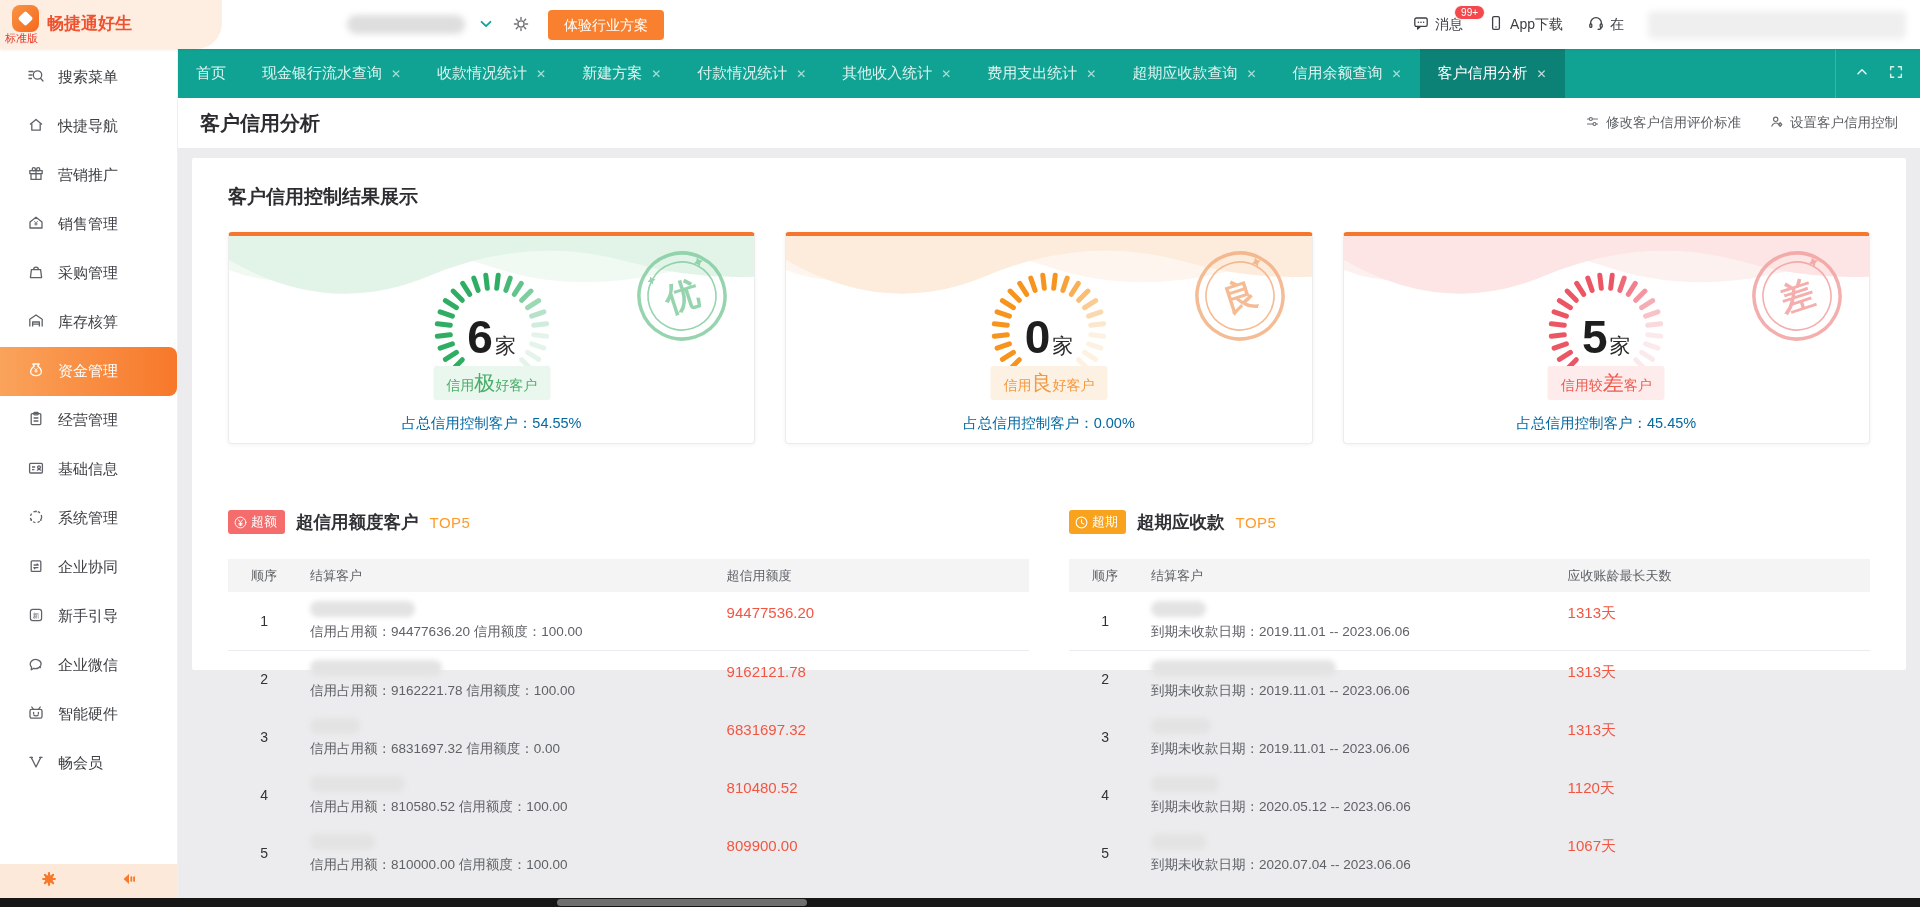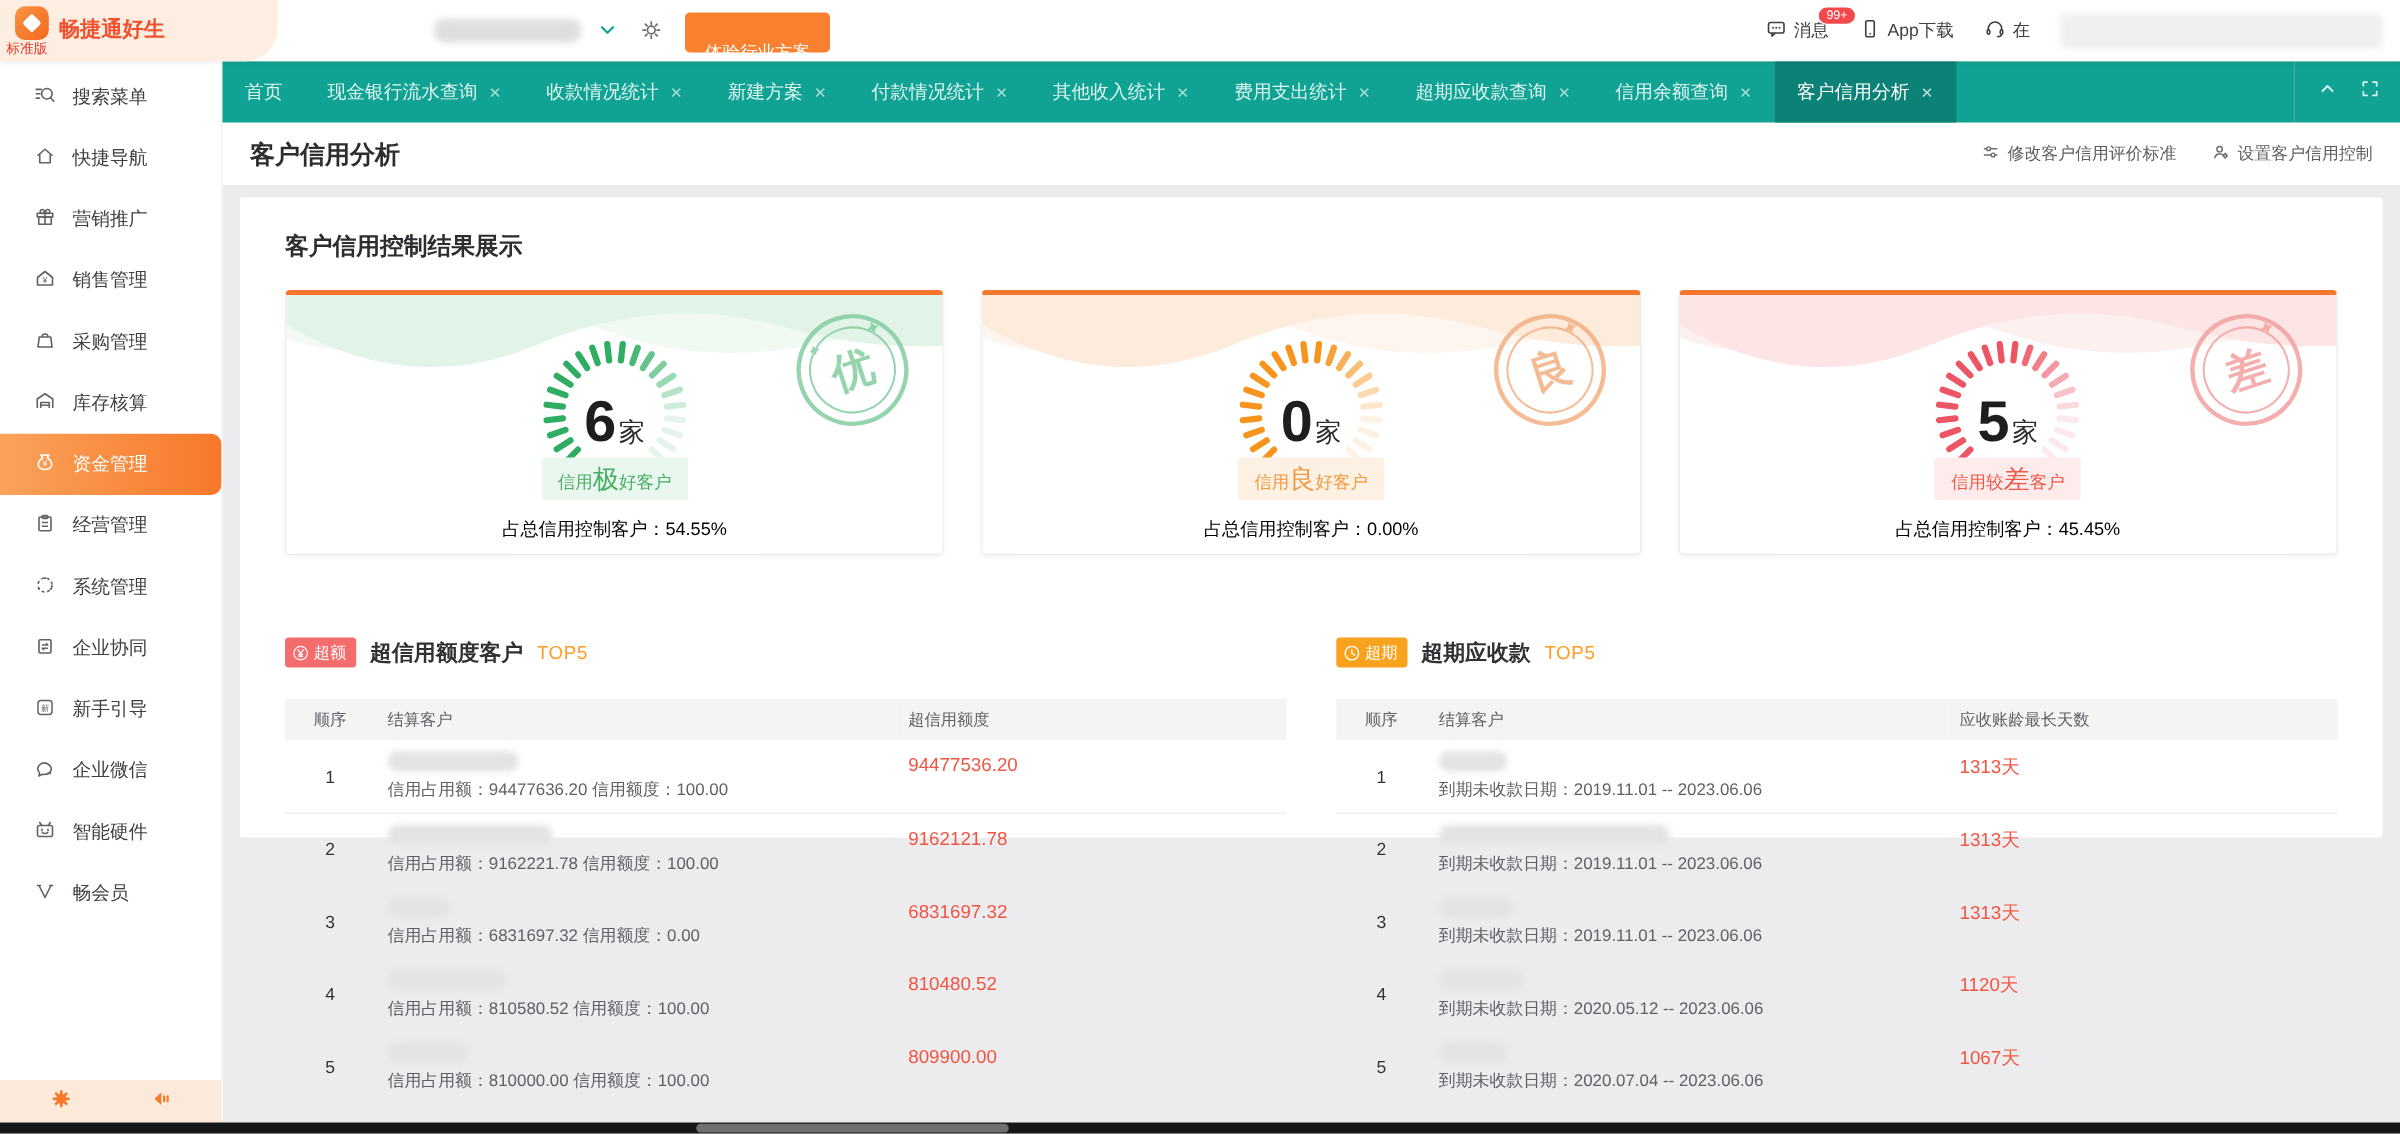--- a/index.html
+++ b/index.html
@@ -15,21 +15,21 @@
   .brand-logo { position:absolute; left:12px; top:5px; width:27px; height:27px; border-radius:8px;
     background:linear-gradient(135deg,#fa9444,#f4691e); }
   .brand-logo::after { content:""; position:absolute; left:8px; top:8px; width:11px; height:11px;
     background:#fff; transform:rotate(45deg); border-radius:2px; }
   .brand-name { position:absolute; left:47px; top:12px; font-size:17px; font-weight:bold; color:#f0512e; }
   .brand-edition { position:absolute; left:5px; top:31px; font-size:11px; color:#e23c2b; }
   .company-blur { position:absolute; left:347px; top:15px; width:118px; height:19px; border-radius:9px;
     background:#dedede; filter:blur(3px); }
   .hdr-chev { position:absolute; left:478px; top:16px; color:#10a393; }
   .hdr-gear { position:absolute; left:512px; top:15px; color:#6b6f73; cursor:pointer; }
-  .trial-btn { position:absolute; left:548px; top:10px; height:30px; padding:16px 16px; border:none;
+  .trial-btn { position:absolute; left:548px; top:10px; height:30px; padding:0 16px; border:none;
     background:#f8802e; color:#fff; font-size:14px; border-radius:4px; line-height:30px; cursor:pointer; }
   .hdr-right { position:absolute; right:14px; top:0; height:49px; display:flex; align-items:center; gap:24px; }
   .hdr-item { position:relative; display:flex; align-items:center; gap:5px; font-size:14px; color:#3d4043; cursor:pointer; }
   .num-badge { position:absolute; top:-9px; right:-22px; background:#f5484d; color:#fff; font-size:10px;
     padding:1px 6px; border-radius:9px; border:1px solid #fff; }
   .user-blur { width:258px; height:28px; background:#efefef; border-radius:5px; filter:blur(3px); }
 
   
   .sidebar { position:absolute; left:0; top:49px; width:178px; bottom:9px; background:#fff; z-index:20;
     border-right:1px solid #f0f0f0; }
@@ -76,21 +76,21 @@
   .card.t-orange { --badgebg:#fdf1e3; --badgetx:#f3993f; --seal:#f3b083; --w1:#fdecdb; --w2:#fef6ee; }
   .card.t-red    { --badgebg:#fdeceb; --badgetx:#ee5a4e; --seal:#f1a19f; --w1:#fce5e4; --w2:#fdf1f0; }
   .waves { position:absolute; left:0; top:0; right:0; height:66px; }
   .gauge { position:absolute; top:34px; left:50%; transform:translateX(-50%); }
   .count-wrap { position:absolute; top:74px; left:0; right:0; text-align:center; }
   .count { font-size:46px; font-weight:bold; color:#1e1e1e; }
   .unit { font-size:21px; color:#2b2b2b; margin-left:2px; }
   .cbadge { position:absolute; top:130px; left:50%; transform:translateX(-50%); white-space:nowrap;
     background:var(--badgebg); color:var(--badgetx); padding:3px 13px; border-radius:3px; font-size:14px; }
   .cbadge .big { font-size:21px; }
-  .cstat { position:absolute; top:178px; left:0; right:0; text-align:center; font-size:14.5px; color:#000000; }
+  .cstat { position:absolute; top:178px; left:0; right:0; text-align:center; font-size:14.5px; color:#0369a1; }
   .seal { position:absolute; top:12px; right:24px; color:var(--seal); opacity:.85; }
   .seal text { font-weight:bold; }
 
   
   .tables { display:flex; gap:40px; margin-top:66px; }
   .tblock { flex:1; min-width:0; }
   .tline { display:flex; align-items:center; gap:11px; margin-bottom:25px; }
   .tbadge { display:inline-flex; align-items:center; gap:4px; color:#fff; font-size:13px;
     padding:3px 8px 3px 6px; border-radius:3px; }
   .tbadge.red { background:#f56c6c; }
@@ -232,20 +232,29 @@
             </svg></span>
         <span>资金管理</span>
       </div>
       <div class="side-item">
         <span class="ic"><svg width="18" height="18" viewBox="0 0 18 18" fill="none" stroke="currentColor" stroke-width="1.3" stroke-linejoin="round">
               <rect x="4.2" y="3.6" width="9.6" height="11" rx="1"></rect>
               <rect x="6.8" y="2.4" width="4.4" height="2.4" rx="0.8"></rect>
               <path d="M6.6 8h4.8M6.6 11h4.8"></path>
             </svg></span>
         <span>经营管理</span>
+      </div>
+      <div class="side-item">
+        <span class="ic"><svg width="18" height="18" viewBox="0 0 18 18" fill="none" stroke="currentColor" stroke-width="1.3" stroke-linejoin="round">
+              <rect x="2.6" y="4.4" width="12.8" height="9.6" rx="1"></rect>
+              <path d="M5 8h3.2M5 10.6h2.4"></path>
+              <circle cx="12" cy="8.2" r="1.4"></circle>
+              <path d="M10.2 11.6a1.9 1.9 0 0 1 3.6 0"></path>
+            </svg></span>
+        <span>基础信息</span>
       </div>
       <div class="side-item">
         <span class="ic"><svg width="18" height="18" viewBox="0 0 18 18" fill="none" stroke="currentColor" stroke-width="1.3">
               <circle cx="9" cy="9" r="5.6" stroke-dasharray="2.4 2.2"></circle>
               <circle cx="9" cy="3.4" r="0.9" fill="currentColor" stroke="none"></circle>
               <circle cx="4.2" cy="12" r="0.9" fill="currentColor" stroke="none"></circle>
               <circle cx="13.8" cy="12" r="0.9" fill="currentColor" stroke="none"></circle>
             </svg></span>
         <span>系统管理</span>
       </div>

